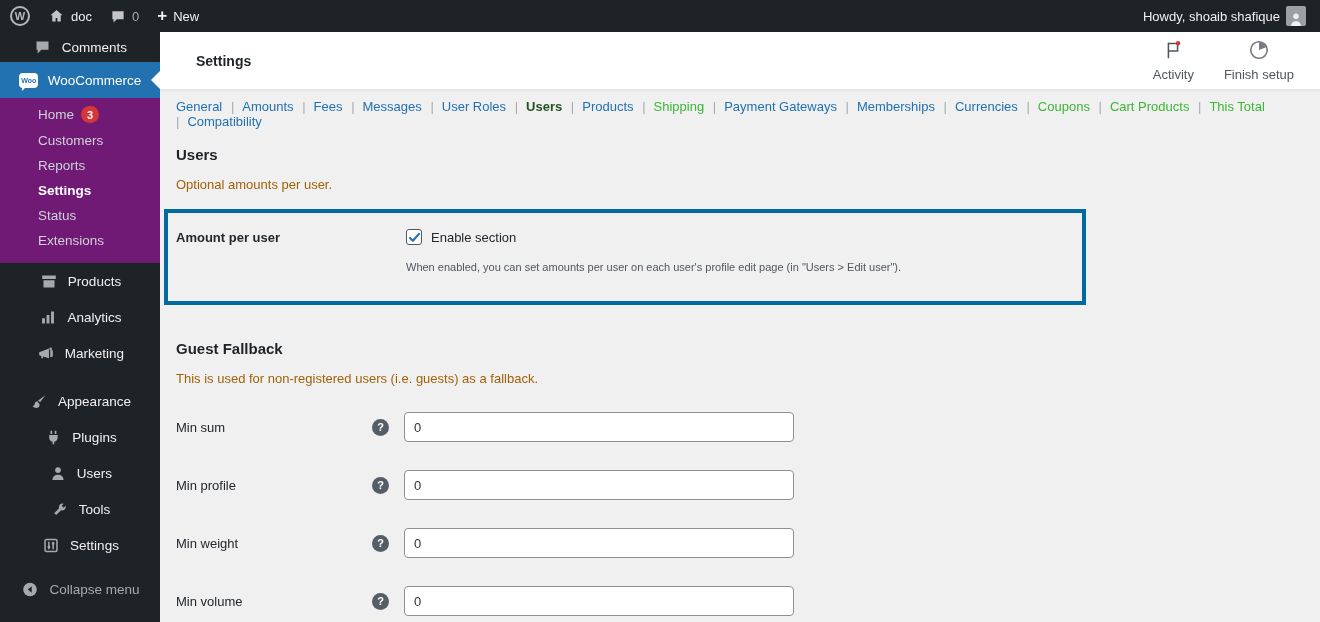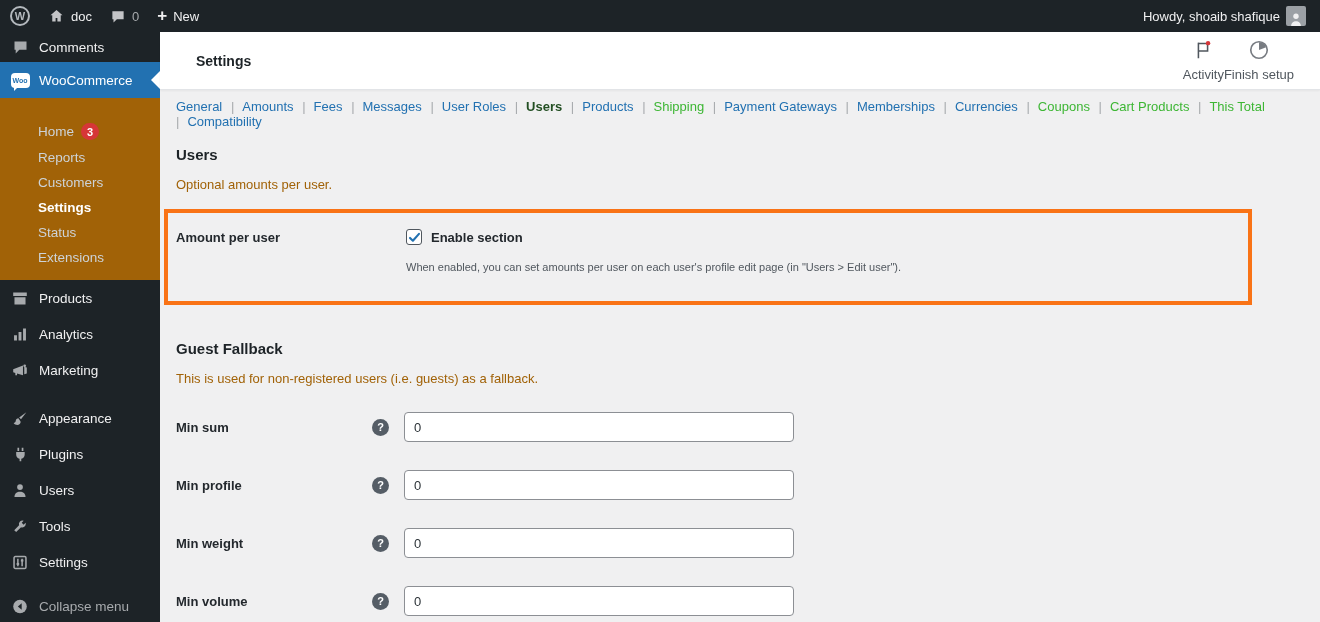--- a/index.html
+++ b/index.html
@@ -27,87 +27,87 @@
   .ab-plus { font-size:17px; font-weight:bold; line-height:1; margin-top:-2px; }
   .avatar {
     width:20px; height:20px; background:#9ba0a5; border-radius:2px;
     display:flex; align-items:flex-end; justify-content:center; overflow:hidden;
   }
   
   .sidebar {
     position:absolute; top:32px; left:0; width:160px; height:590px;
     background:#1d2327; color:#f0f0f1; font-size:13.5px;
   }
-  .menu-item { display:flex; align-items:center; gap:9px; padding:5px 10px; cursor:pointer; color:#f0f0f1; }
+  .menu-item { display:flex; align-items:center; gap:9px; padding:5px 10px; cursor:pointer; color:#f0f0f1;justify-content:center; }
   .menu-item .mi-icon { width:20px; height:20px; color:#a7aaad; display:flex; align-items:center; justify-content:center; flex:0 0 20px; }
   .menu-item.top { padding:8px 10px; }
   .wc-item { background:#2271b1; color:#fff; position:relative; padding:8px 10px; }
   .wc-item .mi-icon { color:#fff; }
   .wc-arrow {
     position:absolute; right:0; top:50%; transform:translateY(-50%);
     width:0; height:0; border:9px solid transparent; border-right:9px solid #fff; border-left:none;
   }
   .woo-bubble {
     width:19px; height:15px; background:#fff; border-radius:4px; position:relative;
     color:#2271b1; font-size:7px; font-weight:bold; display:flex; align-items:center; justify-content:center;
   }
   .woo-bubble::after {
     content:""; position:absolute; left:3px; bottom:-3px;
     border:3px solid transparent; border-top-color:#fff; border-left-color:#fff;
   }
-  .submenu { background:#a16207; padding:20px 0 10px; }
+  .submenu { background:#701a75; padding:3px 0 10px; }
   .sub-item { padding:5px 12px 5px 38px; color:#cdd3d8; cursor:pointer; display:flex; align-items:center; }
   .sub-item.current { color:#fff; font-weight:bold; }
   .badge {
     margin-left:7px; background:#d63638; color:#fff; border-radius:9px;
     min-width:18px; height:17px; padding:0 5px; font-size:11px; font-weight:bold;
     display:inline-flex; align-items:center; justify-content:center;
   }
   .menu-gap { height:12px; }
   .collapse-item { margin-top:8px; color:#a7aaad; }
   
   .content { position:absolute; top:32px; left:160px; width:1160px; height:590px; }
   .page-header {
     height:58px; background:#fff; border-bottom:1px solid #e2e4e7;
     box-shadow:0 1px 2px rgba(0,0,0,0.05);
     display:flex; align-items:center; justify-content:space-between; padding:0 26px 0 36px;
   }
   .page-title { font-size:14px; font-weight:bold; color:#1d2327; }
-  .header-actions { display:flex; }
+  .header-actions { display:flex; gap:30px; }
   .header-action {
     display:flex; flex-direction:column; align-items:center; gap:3px;
     color:#50575e; font-size:13px; cursor:pointer;
   }
   
   .tabs { padding:9px 16px 0 16px; font-size:13px; line-height:15px; }
   .tabs a { text-decoration:none; margin-right:5px; cursor:pointer; }
   .tab.blue { color:#2271b1; }
   .tab.green { color:#3db634; }
   .tab.active { color:#234f23; font-weight:bold; }
   .tab + .tab::before { content:"|"; color:#a7aaad; font-weight:normal; margin-right:8px; }
   
   .main { padding:0 20px 0 16px; }
   .section-title { font-size:15px; font-weight:bold; color:#1d2327; margin:17px 0 0 0; line-height:18px; }
   .section-desc { font-size:13px; color:#a16207; margin:13px 0 0 0; line-height:15px; }
   .highlight-box {
-    border:4px solid #f97316; margin:17px 0 0 -12px; width:1088px; height:96px;
+    border:4px solid #0369a1; margin:17px 0 0 -12px; width:922px; height:96px;
     padding:16px 0 0 8px;
   }
   .setting-row { display:flex; }
   .setting-label { flex:0 0 230px; font-size:13px; font-weight:bold; color:#23282d; padding-top:1px; }
   .checkbox-line { display:flex; align-items:center; gap:9px; }
   .checkbox {
     width:16px; height:16px; background:#fff; border:1px solid #50575e; border-radius:3px;
     display:flex; align-items:center; justify-content:center; cursor:pointer;
   }
-  .checkbox-label { font-size:13px; font-weight:bold; color:#23282d;text-align:center; }
+  .checkbox-label { font-size:13px; font-weight:normal; color:#23282d;text-align:center; }
   .help-desc { font-size:11px; color:#50575e; margin-top:14px; line-height:16px; }
   .field-row { display:flex; align-items:center; margin-top:28px; }
   .field-row.first { margin-top:26px; }
-  .field-label { flex:0 0 196px; font-size:13px; font-weight:bold; color:#23282d; }
+  .field-label { flex:0 0 196px; font-size:13px; font-weight:normal; color:#23282d; }
   .help-icon {
     width:17px; height:17px; border-radius:50%; background:#555d66; color:#fff;
     font-size:11px; font-weight:bold; display:flex; align-items:center; justify-content:center;
     margin-right:15px; cursor:pointer; flex:0 0 17px;
   }
   .help-icon::before { content:"?"; }
   .text-input {
     width:390px; height:30px; border:1px solid #8c8f94; border-radius:4px;
     background:#fff; font-family:"Liberation Sans", sans-serif; font-size:13px;
     color:#2c3338; padding:0 9px; outline:none;
@@ -172,24 +172,24 @@
     <span>WooCommerce</span>
     <span class="wc-arrow"></span>
   </div>
 
   <div class="submenu">
     <div class="sub-item">
       <span>Home</span>
       <span class="badge">3</span>
     </div>
     <div class="sub-item">
+      <span>Customers</span>
+    </div>
+    <div class="sub-item">
       <span>Reports</span>
-    </div>
-    <div class="sub-item">
-      <span>Customers</span>
     </div>
     <div class="sub-item current">
       <span>Settings</span>
     </div>
     <div class="sub-item">
       <span>Status</span>
     </div>
     <div class="sub-item">
       <span>Extensions</span>
     </div>

